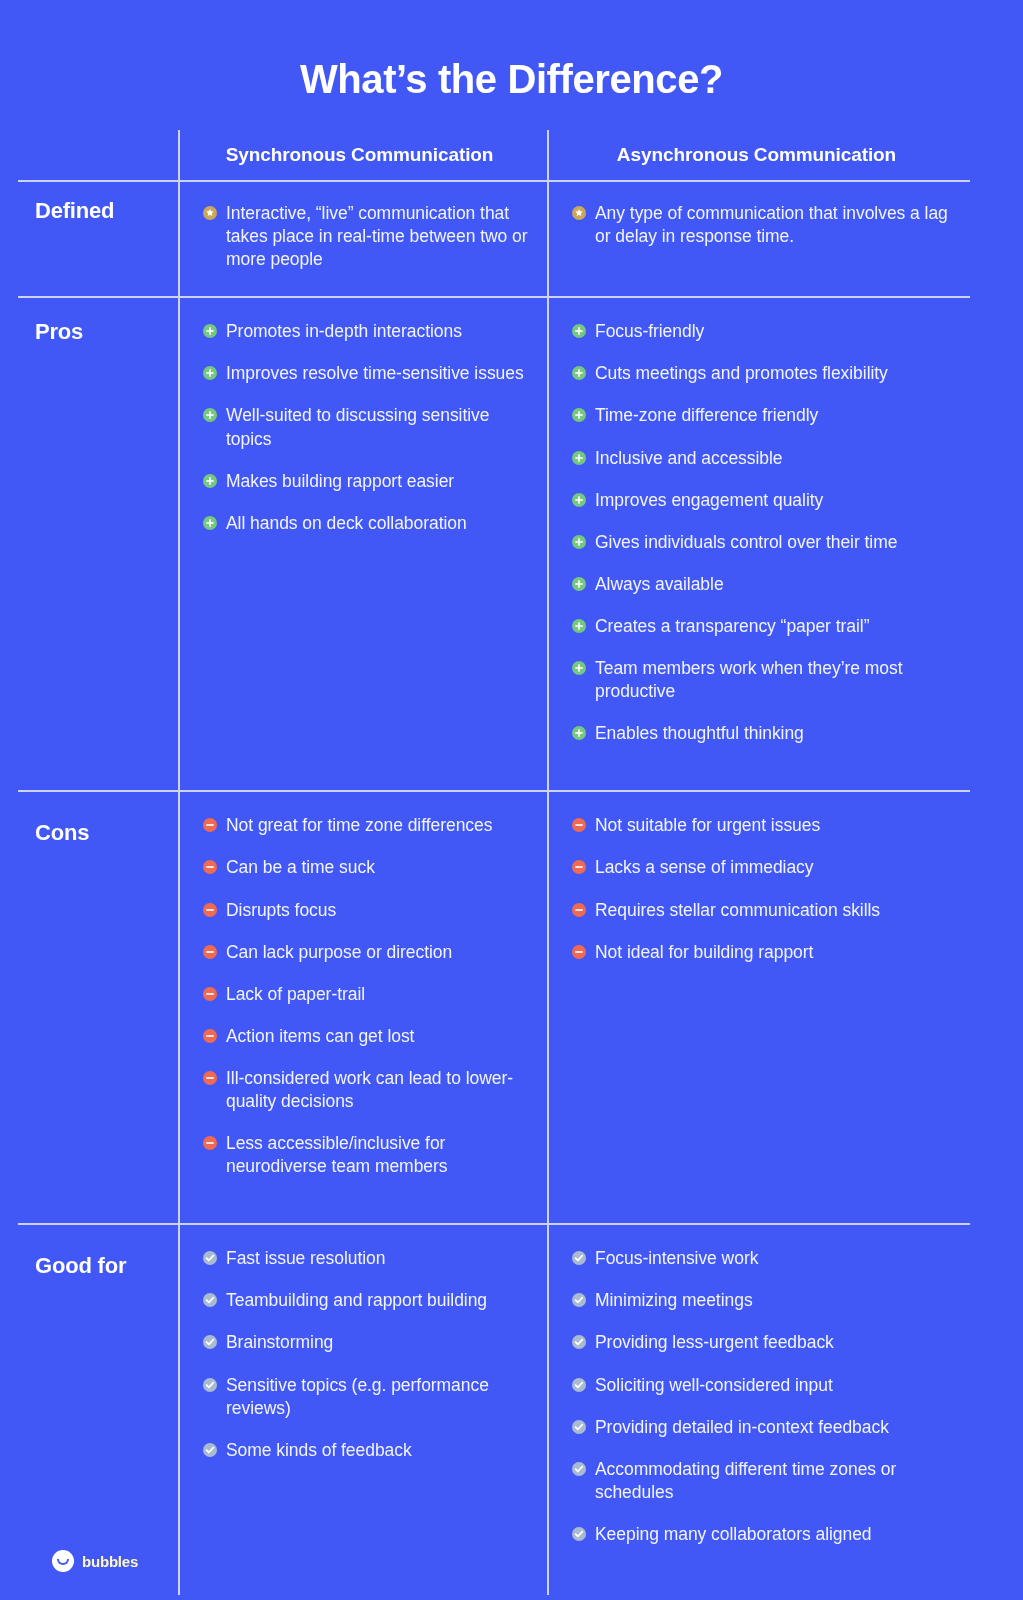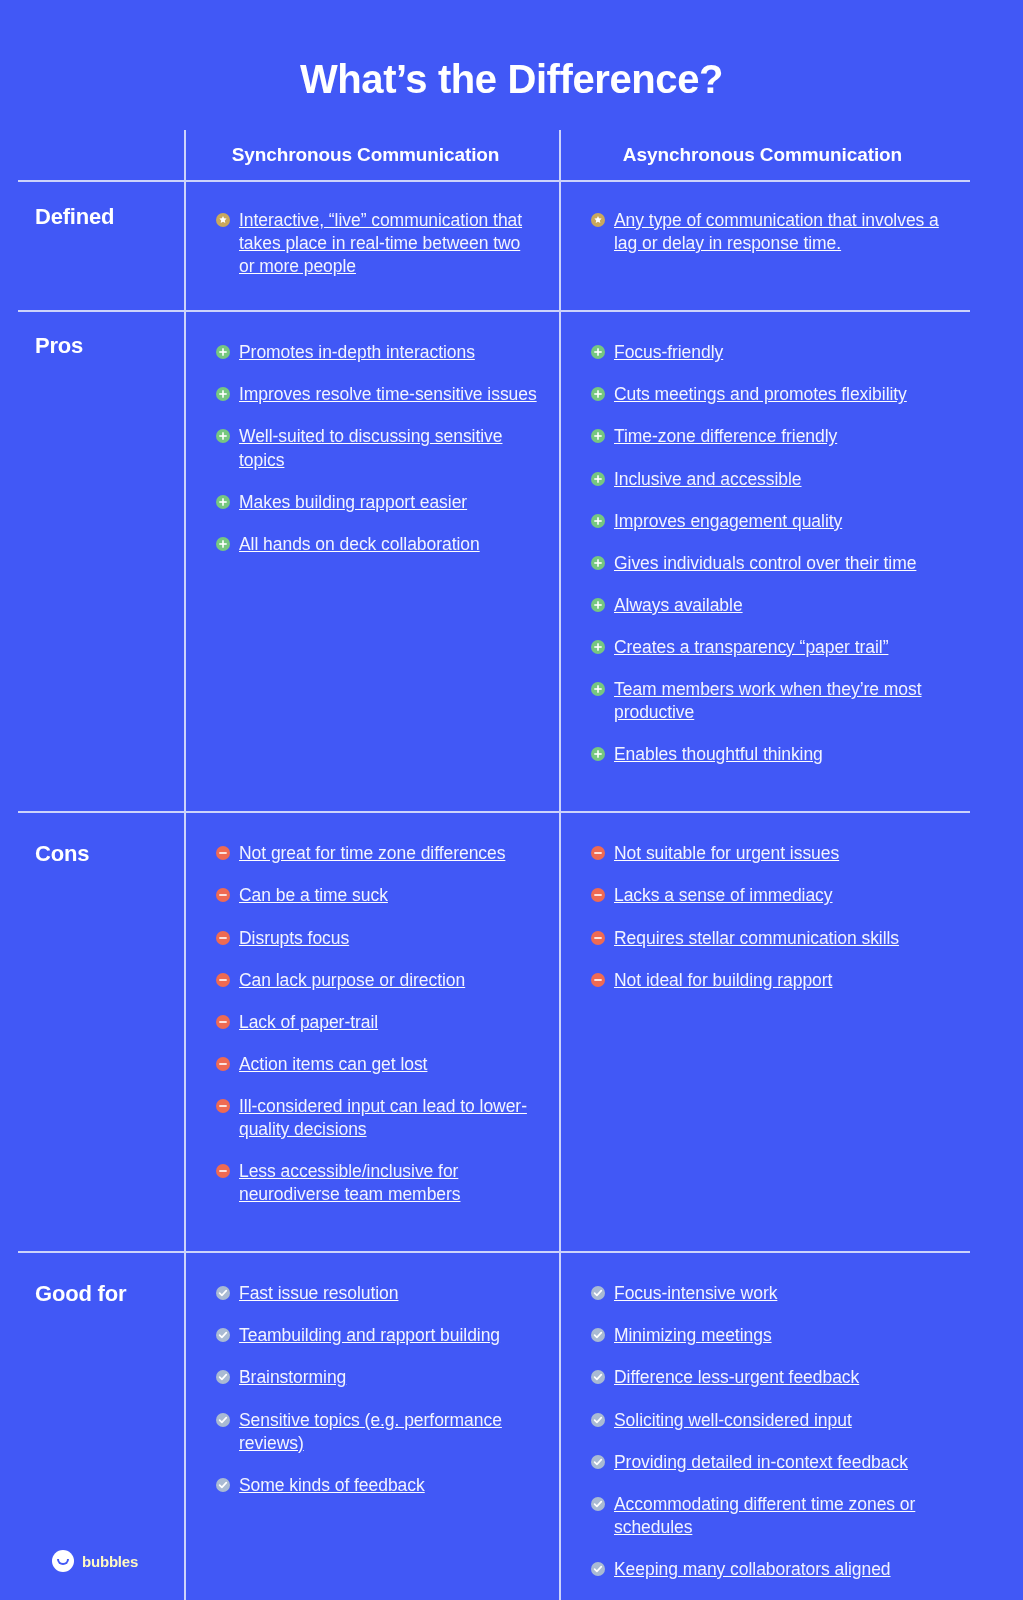--- a/index.html
+++ b/index.html
@@ -38,36 +38,35 @@
   .table {
     position: absolute;
     left: 18px;
     top: 130px;
     width: 952px;
   }
 
   .row {
     display: flex;
     position: relative;
-    gap: 6px;
   }
 
   
   .hrule {
     height: 2px;
     background: #ccd3fb;
     width: 952px;
   }
 
   .col-label {
     width: 160px;
     flex: 0 0 160px;
     box-sizing: border-box;
     padding-left: 17px;
-    padding-top: 22px;
+    padding-top: 16px;
   }
   .col-sync {
     width: 369px;
     flex: 0 0 369px;
     box-sizing: border-box;
     border-left: 2px solid #ccd3fb;
     padding-left: 22px;
     padding-top: 16px;
     padding-bottom: 18px;
     padding-right: 8px;
@@ -103,23 +102,22 @@
   .row-label {
     font-size: 22px;
     font-weight: bold;
     color: #ffffff;
     letter-spacing: -0.2px;
   }
 
   
   ul.items {
     list-style: none;
-    margin: 8px;
+    margin: 1px;
     padding: 0;
-    text-decoration: underline;
   }
   ul.items li {
     display: flex;
     align-items: flex-start;
     margin-bottom: 15px;
   }
   ul.items li:last-child { margin-bottom: 0; }
 
   .bullet-ic {
     flex: 0 0 14px;
@@ -459,21 +457,21 @@
                 </svg>
               </span>
               <span class="item-text">Action items can get lost</span>
             </li>
           <li>
               <span class="bullet-ic ic-minus">
                 <svg width="14" height="14" viewBox="0 0 14 14">
                   <rect x="3.3" y="6.2" width="7.4" height="1.6" fill="#ffffff"></rect>
                 </svg>
               </span>
-              <span class="item-text">Ill-considered input can lead to lower-quality decisions</span>
+              <span class="item-text">Ill-considered work can lead to lower-quality decisions</span>
             </li>
           <li>
               <span class="bullet-ic ic-minus">
                 <svg width="14" height="14" viewBox="0 0 14 14">
                   <rect x="3.3" y="6.2" width="7.4" height="1.6" fill="#ffffff"></rect>
                 </svg>
               </span>
               <span class="item-text">Less accessible/inclusive for neurodiverse team members</span>
             </li>
         </ul>
@@ -583,21 +581,21 @@
                 </svg>
               </span>
               <span class="item-text">Minimizing meetings</span>
             </li>
           <li>
               <span class="bullet-ic ic-check">
                 <svg width="14" height="14" viewBox="0 0 14 14">
                   <polyline points="3.6,7.2 5.9,9.4 10.3,4.7" fill="none" stroke="#ffffff" stroke-width="1.7" stroke-linecap="round" stroke-linejoin="round"></polyline>
                 </svg>
               </span>
-              <span class="item-text">Difference less-urgent feedback</span>
+              <span class="item-text">Providing less-urgent feedback</span>
             </li>
           <li>
               <span class="bullet-ic ic-check">
                 <svg width="14" height="14" viewBox="0 0 14 14">
                   <polyline points="3.6,7.2 5.9,9.4 10.3,4.7" fill="none" stroke="#ffffff" stroke-width="1.7" stroke-linecap="round" stroke-linejoin="round"></polyline>
                 </svg>
               </span>
               <span class="item-text">Soliciting well-considered input</span>
             </li>
           <li>

